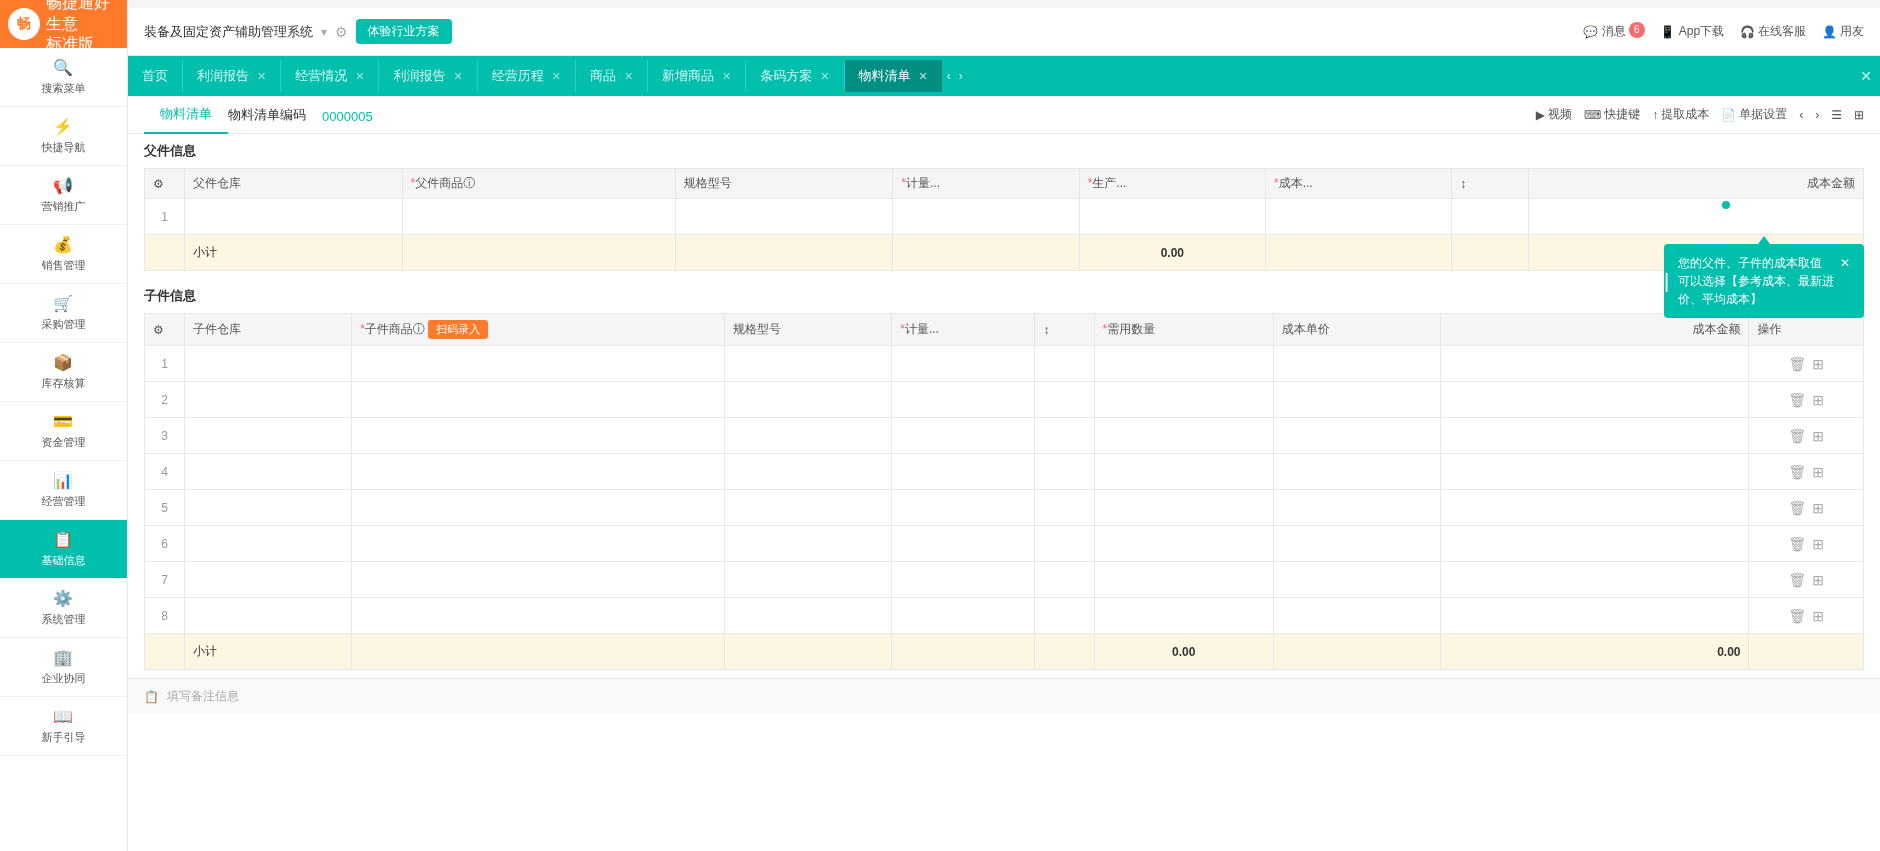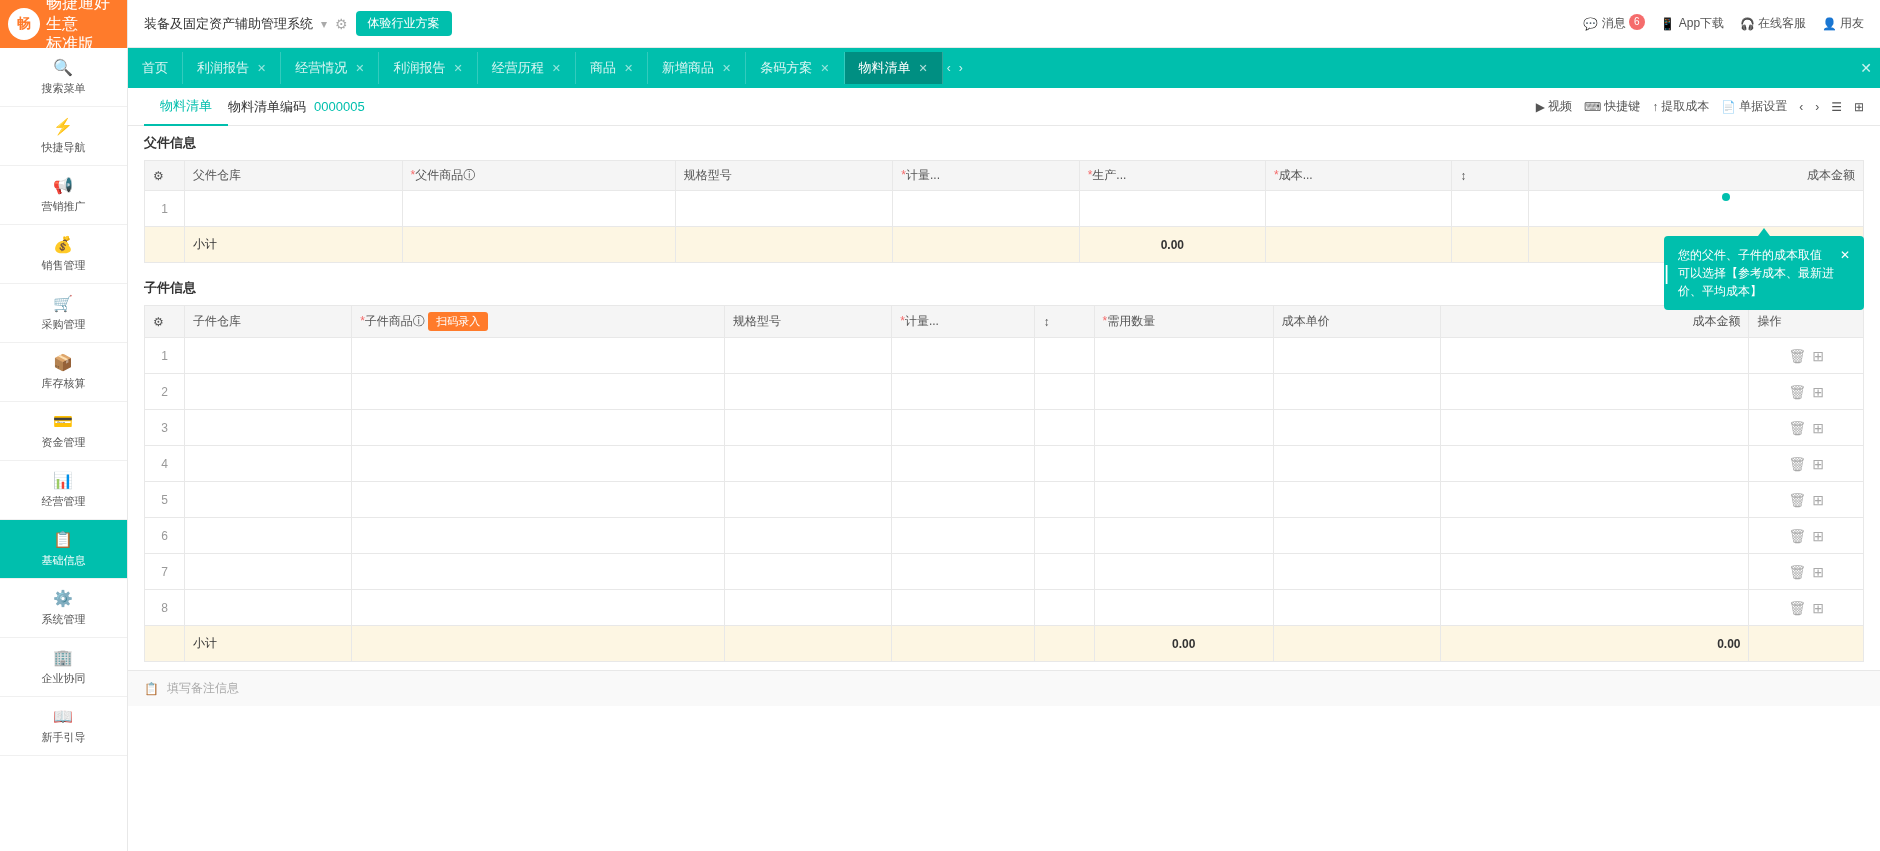--- a/index.html
+++ b/index.html
@@ -53,20 +53,21 @@
     }
     .sidebar-item.active { background: #00bfad; color: #fff; }
     .sidebar-item .icon { font-size: 16px; }
 
     
     .main {
       flex: 1;
       display: flex;
       flex-direction: column;
       overflow: hidden;
+      margin-top: 8px;
     }
 
     
     .topbar {
       background: #fff;
       border-bottom: 1px solid #e8e8e8;
       display: flex;
       align-items: center;
       justify-content: space-between;
       padding: 0 16px;
@@ -458,21 +459,21 @@
     <span class="nav-arrow">›</span>
     <span style="margin-left:auto; color:rgba(255,255,255,0.8); padding:0 8px; cursor:pointer; font-size:14px;">✕</span>
   </div>
 
   <div class="content">
 
     <div class="sub-tabs">
       <div class="sub-tab active">
         <span>物料清单</span>
       </div>
-      <div style="display:flex; align-items:center; gap:8px; color:#333; font-size:13px;">
+      <div style="display:flex; align-items:flex-end; gap:16px; color:#333; font-size:13px;">
         <span>物料清单编码</span>
         <span style="color:#00bfad; font-weight:500;">0000005</span>
       </div>
       <div class="sub-tab-right">
         <span>
           <span>▶</span>
           <span>视频</span>
         </span>
         <span>
           <span>⌨</span>

